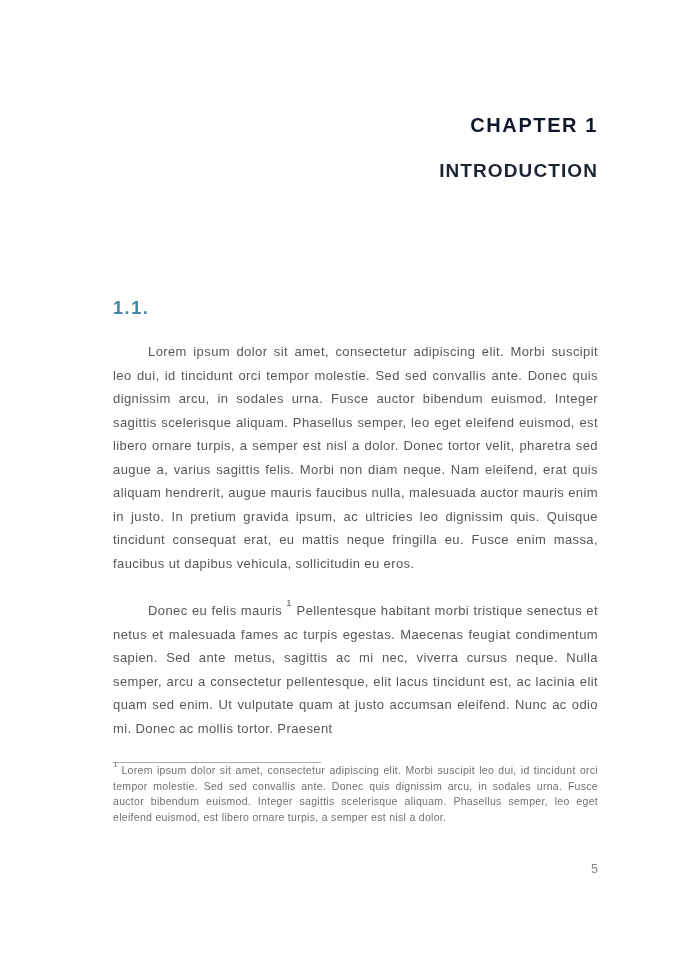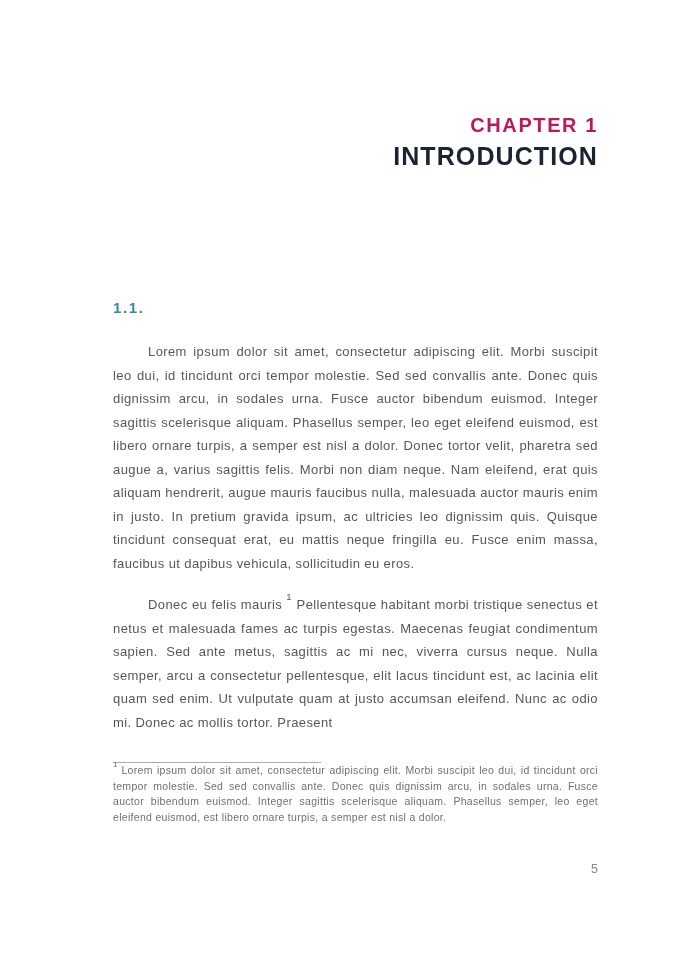--- a/index.html
+++ b/index.html
@@ -22,39 +22,39 @@
     top: 112px;
     left: 113px;
     width: 485px;
     text-align: right;
   }
   .chapter-label {
     font-size: 20px;
     font-weight: bold;
     letter-spacing: 1.6px;
     line-height: 26px;
-    color: #be185d;
+    color: #0f172a;
   }
   .chapter-title {
-    font-size: 25px;
+    font-size: 19px;
     font-weight: bold;
     letter-spacing: 1.1px;
     line-height: 26px;
-    margin-top: 5px;
+    margin-top: 20px;
     color: #1b2433;
   }
 
   
   .section-heading {
     position: absolute;
     top: 299px;
     left: 113px;
     display: flex;
     gap: 14px;
-    font-size: 15px;
+    font-size: 18px;
     font-weight: bold;
     letter-spacing: 1.6px;
     line-height: 18px;
     color: #4285a8;
   }
 
   
   .body-copy {
     position: absolute;
     top: 340px;
@@ -64,21 +64,21 @@
     line-height: 23.5px;
     letter-spacing: 0.4px;
     color: #55575b;
     text-align: justify;
   }
   .body-copy p {
     margin: 0;
     text-indent: 35px;
   }
   .body-copy p + p {
-    margin-top: 18px;
+    margin-top: 24px;
   }
   sup.ref-mark {
     font-size: 9.5px;
     line-height: 0;
     position: relative;
     top: -4px;
     margin: 0 5px 0 4px;
     letter-spacing: 0;
   }
 

